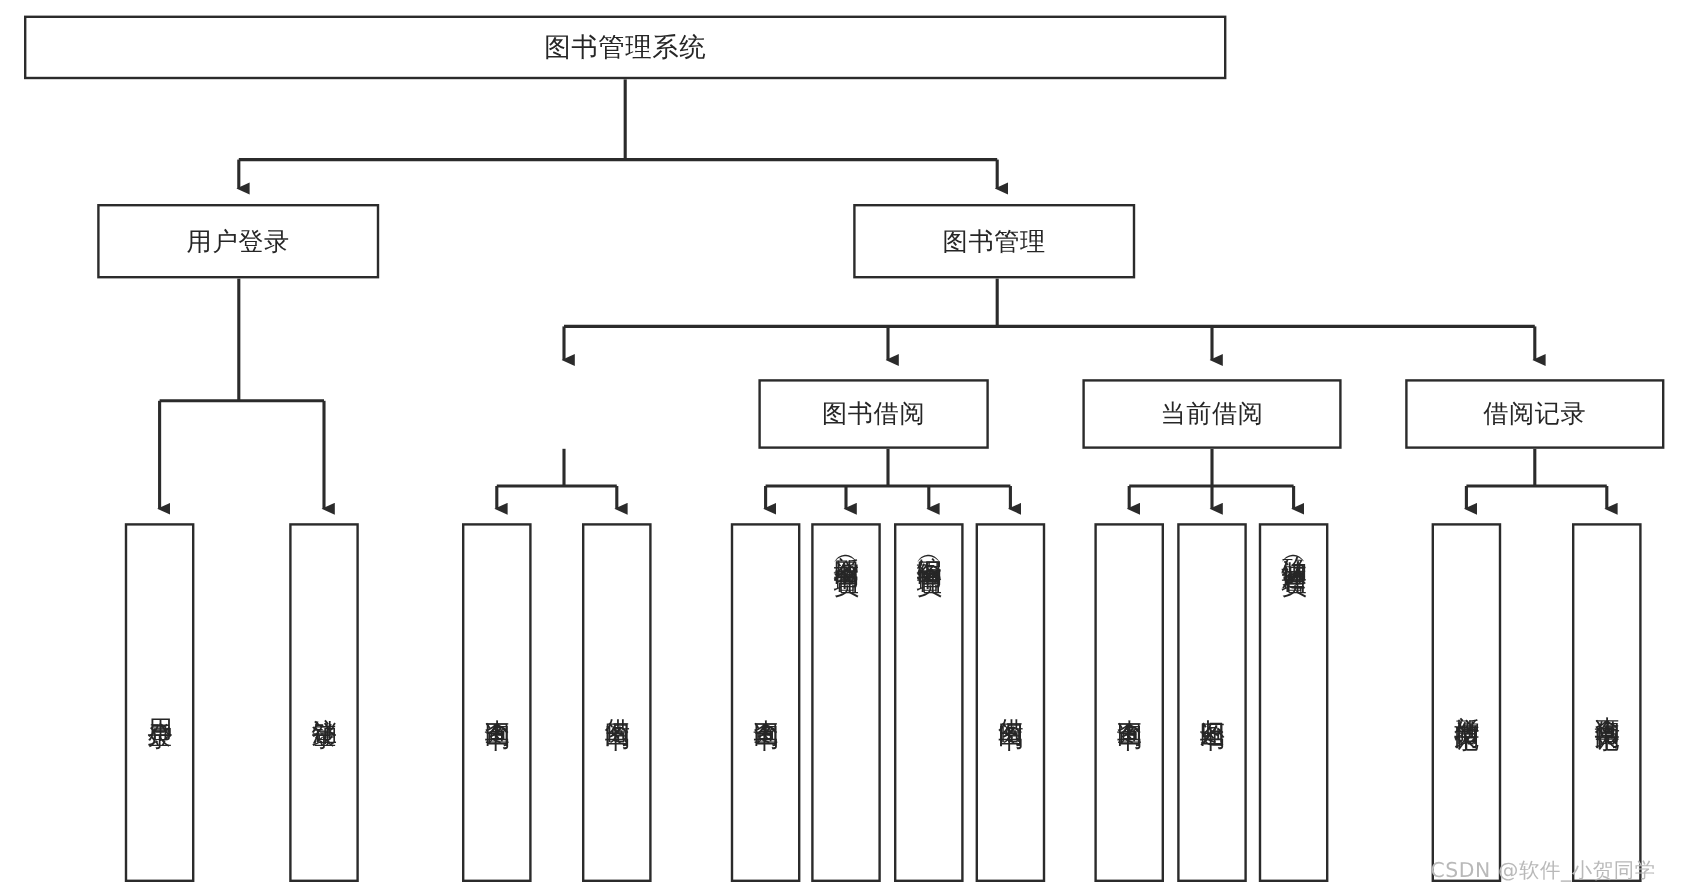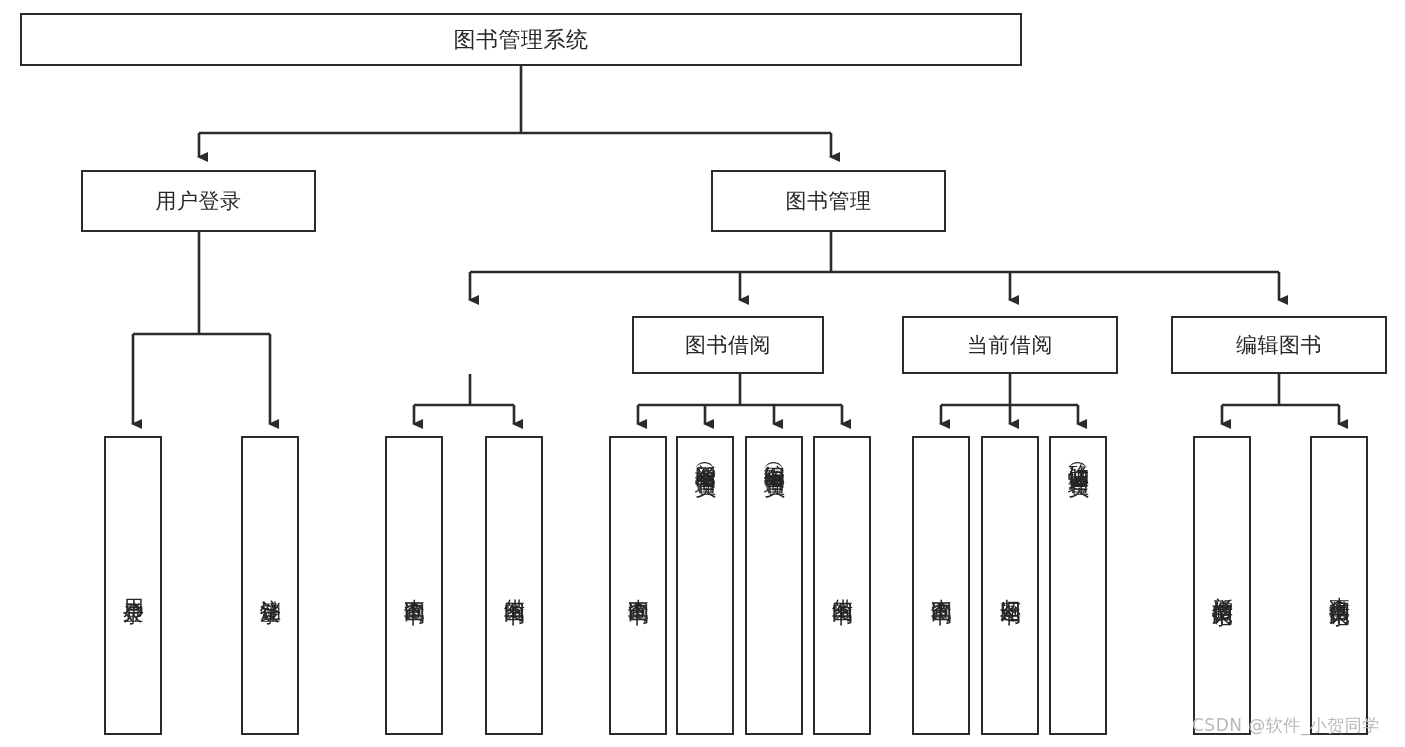--- a/index.html
+++ b/index.html
@@ -126,21 +126,21 @@
 
   <div class="node h" style="left:81px; top:170px; width:235px; height:62px;">用户登录</div>
 
   <div class="node h" style="left:711px; top:170px; width:235px; height:62px;">图书管理</div>
 
 
   <div class="node h" style="left:632px; top:316px; width:192px; height:58px;">图书借阅</div>
 
   <div class="node h" style="left:902px; top:316px; width:216px; height:58px;text-align:center;">当前借阅</div>
 
-  <div class="node h" style="left:1171px; top:316px; width:216px; height:58px;">编辑图书</div>
+  <div class="node h" style="left:1171px; top:316px; width:216px; height:58px;">借阅记录</div>
 
   <div class="node v mid" style="left:104px; top:436px; width:58px; height:299px;">
     <span class="vtext">用户登录</span>
   </div>
 
   <div class="node v mid" style="left:241px; top:436px; width:58px; height:299px;">
     <span class="vtext">注销登录</span>
   </div>
 
   <div class="node v mid" style="left:385px; top:436px; width:58px; height:299px;">

